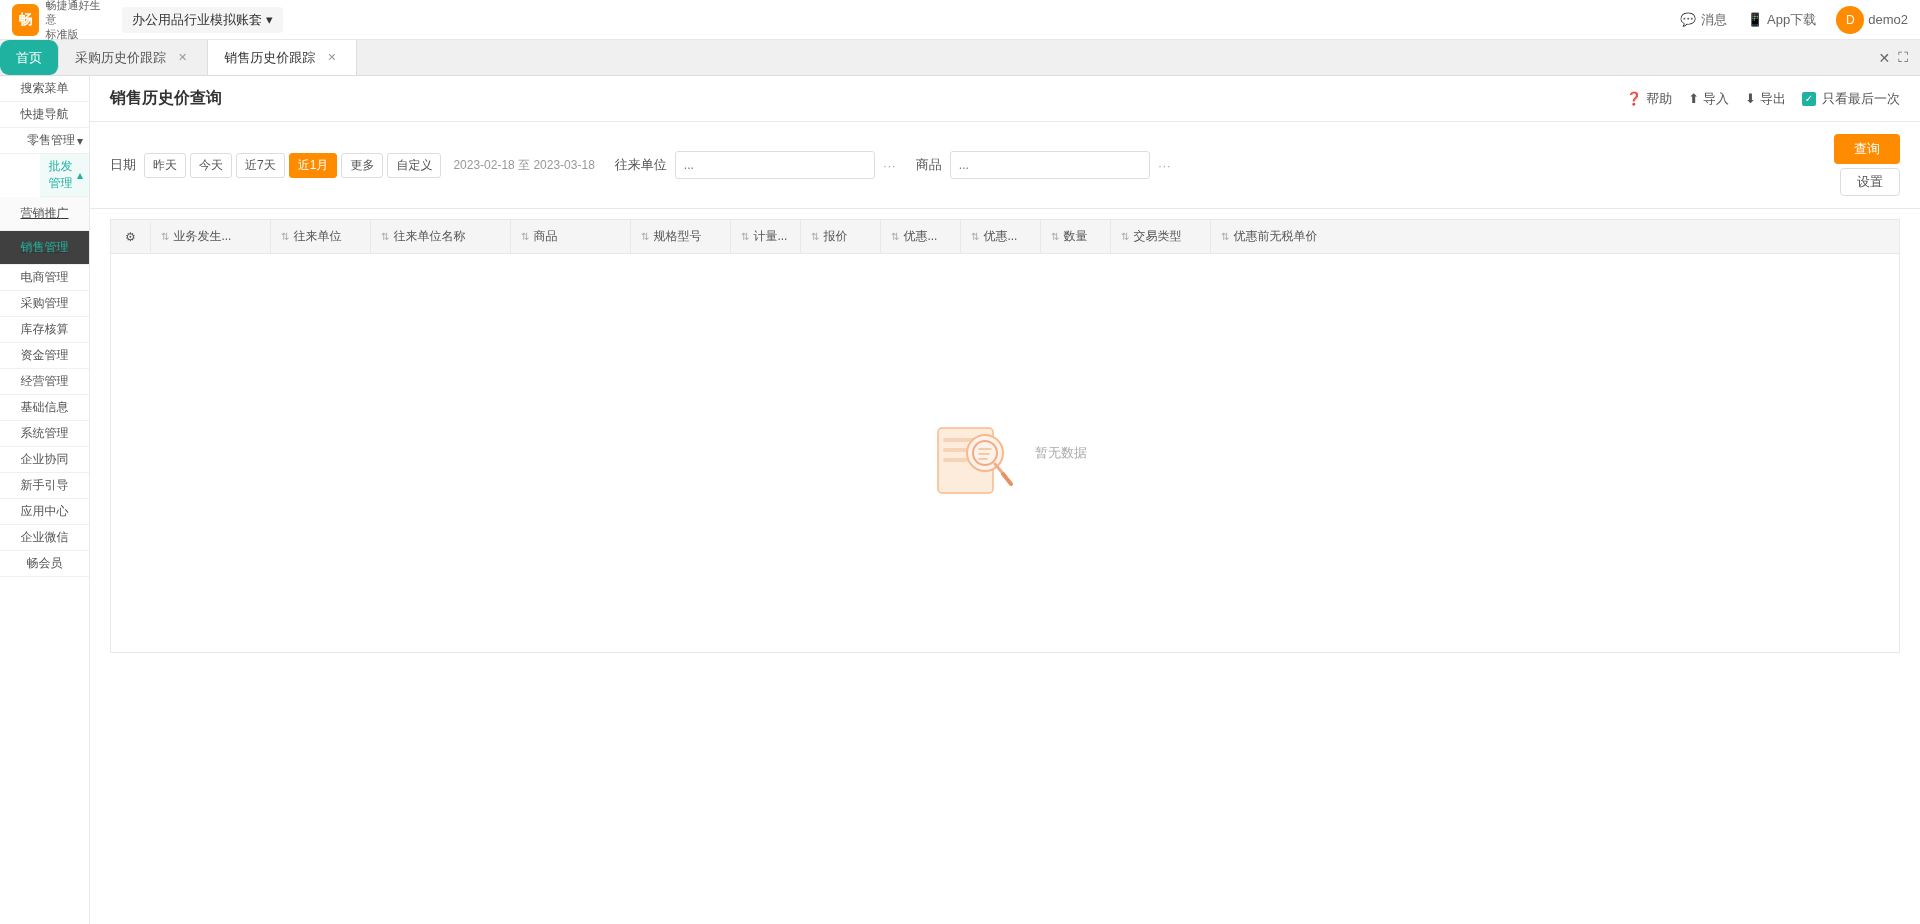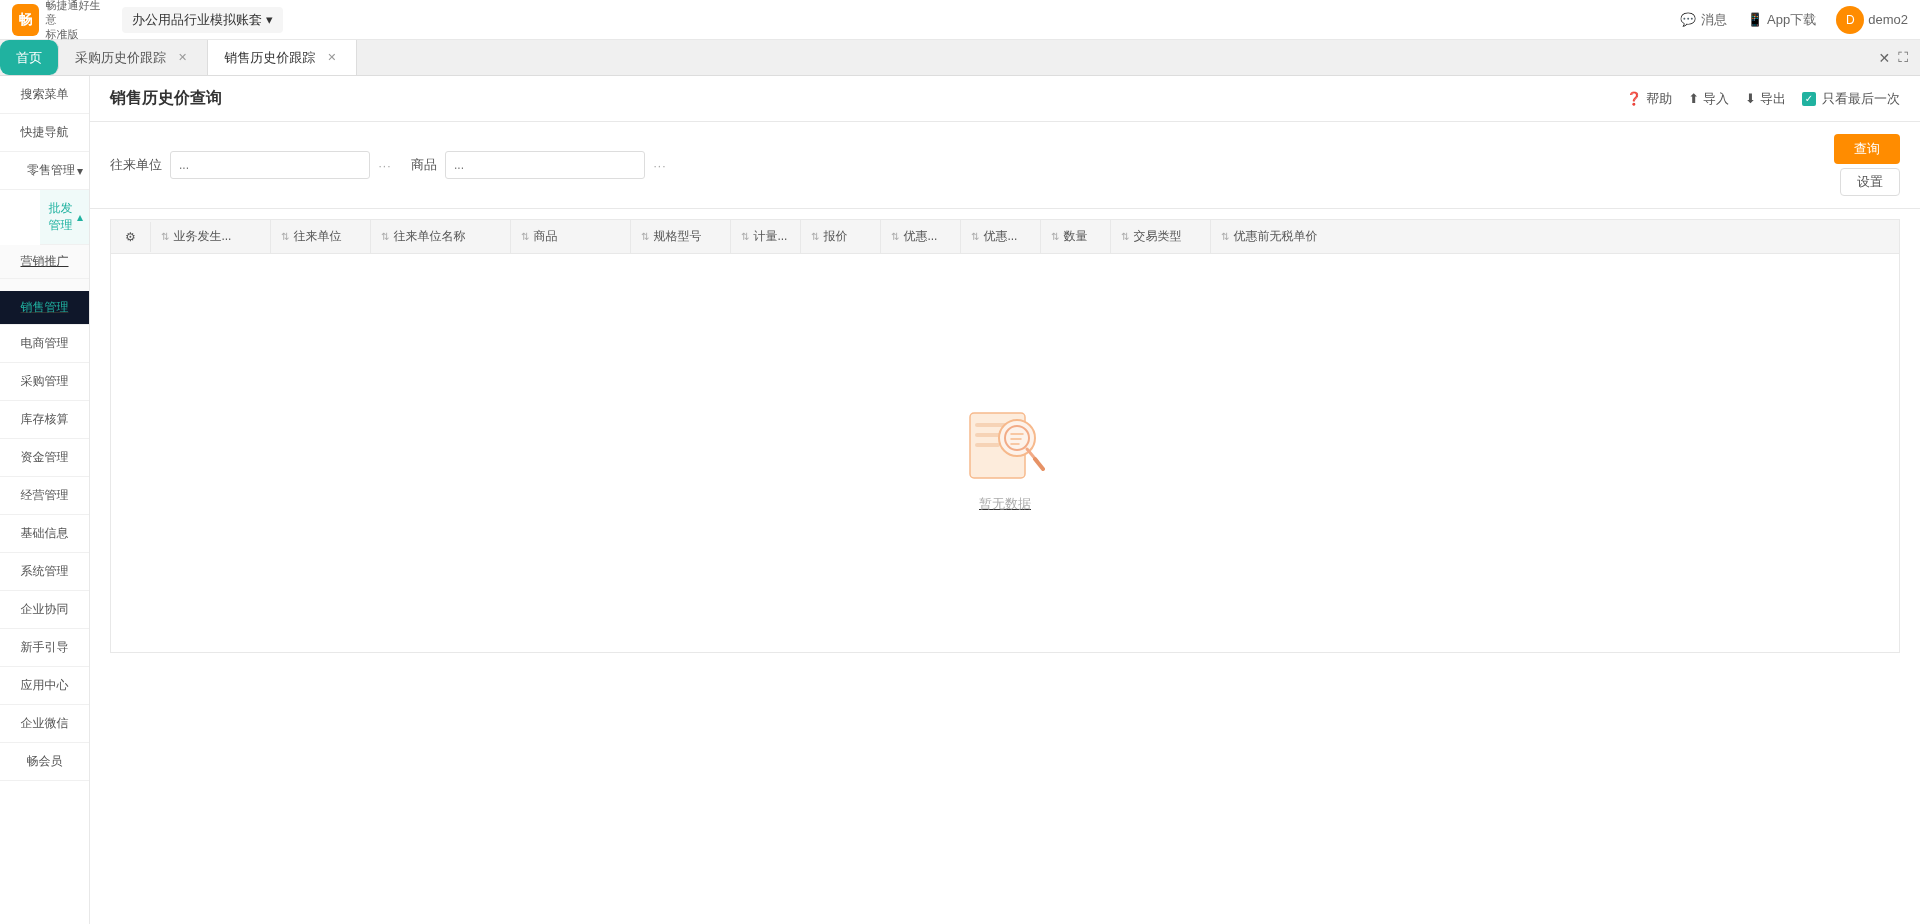--- a/index.html
+++ b/index.html
@@ -135,21 +135,21 @@
     
     .sidebar {
       width: 90px;
       background: #fff;
       border-right: 1px solid #e8e8e8;
       display: flex;
       flex-direction: column;
       overflow-y: auto;
     }
     .sidebar-item {
-      padding: 10px 6px;
+      padding: 4px 6px;
       text-align: center;
       cursor: pointer;
       font-size: 12px;
       color: #555;
       border-bottom: 1px solid #f0f0f0;
     }
     .sidebar-item.has-arrow {
       display: flex;
       align-items: center;
       justify-content: flex-end;
@@ -165,21 +165,21 @@
       text-decoration: underline;
     }
     .sidebar-sub-item {
       padding: 8px 10px;
       font-size: 12px;
       color: #555;
       cursor: pointer;
       border-bottom: 1px solid #f0f0f0;
       text-align: center;
     }
-    .sidebar-sub-item.active { color: #20b2a0; background: #0f172a; margin-top: 12px; }
+    .sidebar-sub-item.active { color: #20b2a0; background: #404040; }
 
     
     .content-area {
       flex: 1;
       background: #fff;
       overflow: auto;
     }
     .page-title-bar {
       padding: 12px 20px;
       border-bottom: 1px solid #e8e8e8;
@@ -339,25 +339,24 @@
       border: 1px solid #e8e8e8;
       min-height: 400px;
       display: flex;
       align-items: center;
       justify-content: center;
       flex-direction: column;
       background: #fff;
     }
     .empty-state {
       display: flex;
-      flex-direction: column;
+      flex-direction: row;
       align-items: center;
       gap: 12px;
       padding: 60px;
-      text-decoration: underline;
     }
     .empty-text {
       font-size: 13px;
       color: #aaa;
     }
 
     
     .col-settings { width: 40px; flex-shrink: 0; }
     .col-date { width: 120px; flex-shrink: 0; }
     .col-unit-code { width: 100px; flex-shrink: 0; }
@@ -505,20 +504,32 @@
           <span>导出</span>
         </div>
         <div class="checkbox-area">
           <div class="checkbox-blue">✓</div>
           <span>只看最后一次</span>
         </div>
       </div>
     </div>
 
     <div class="filter-area">
+      <div class="filter-row">
+        <span class="filter-label">日期</span>
+        <div class="filter-date-btns">
+          <button class="date-btn">昨天</button>
+          <button class="date-btn">今天</button>
+          <button class="date-btn">近7天</button>
+          <button class="date-btn active">近1月</button>
+          <button class="date-btn">更多</button>
+          <button class="date-btn">自定义</button>
+        </div>
+        <span class="date-range">2023-02-18 至 2023-03-18</span>
+      </div>
 
       <div class="filter-row">
         <span class="filter-label">往来单位</span>
         <input class="filter-input-field" placeholder="..." value="" style="">
         <span class="filter-dots">···</span>
       </div>
 
       <div class="filter-row">
         <span class="filter-label">商品</span>
         <input class="filter-input-field" placeholder="..." value="" style="">

